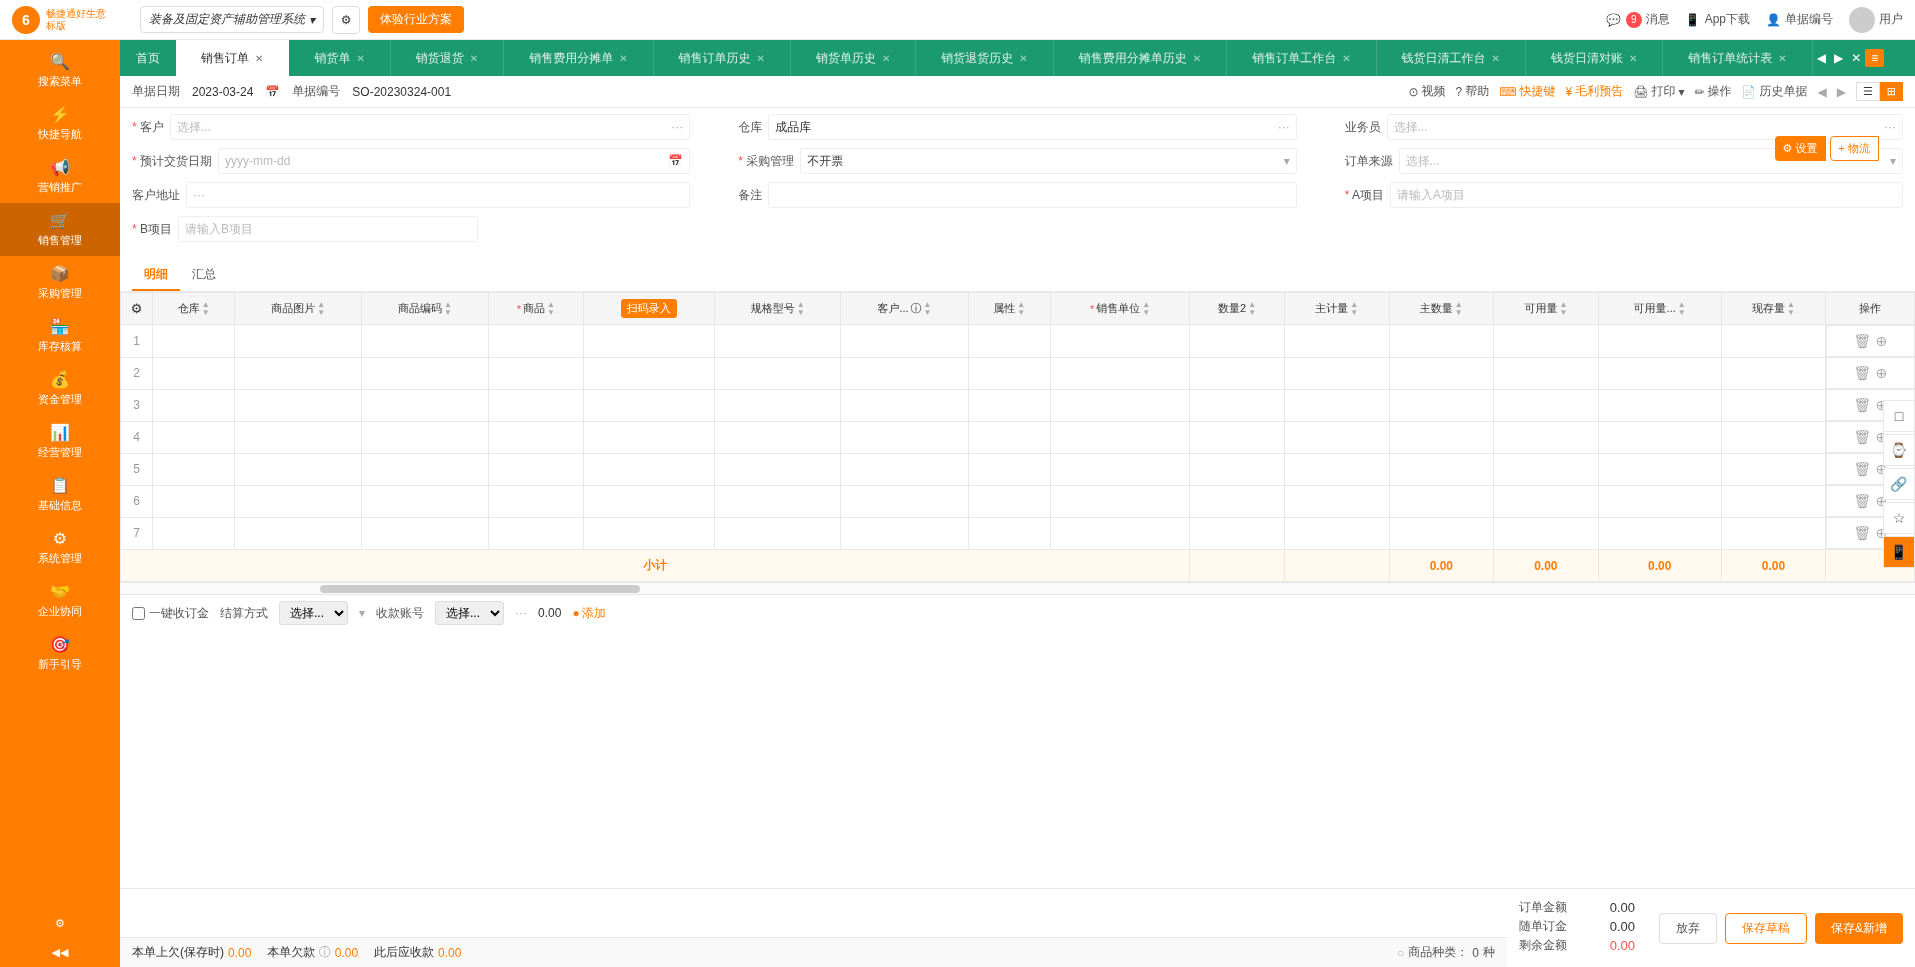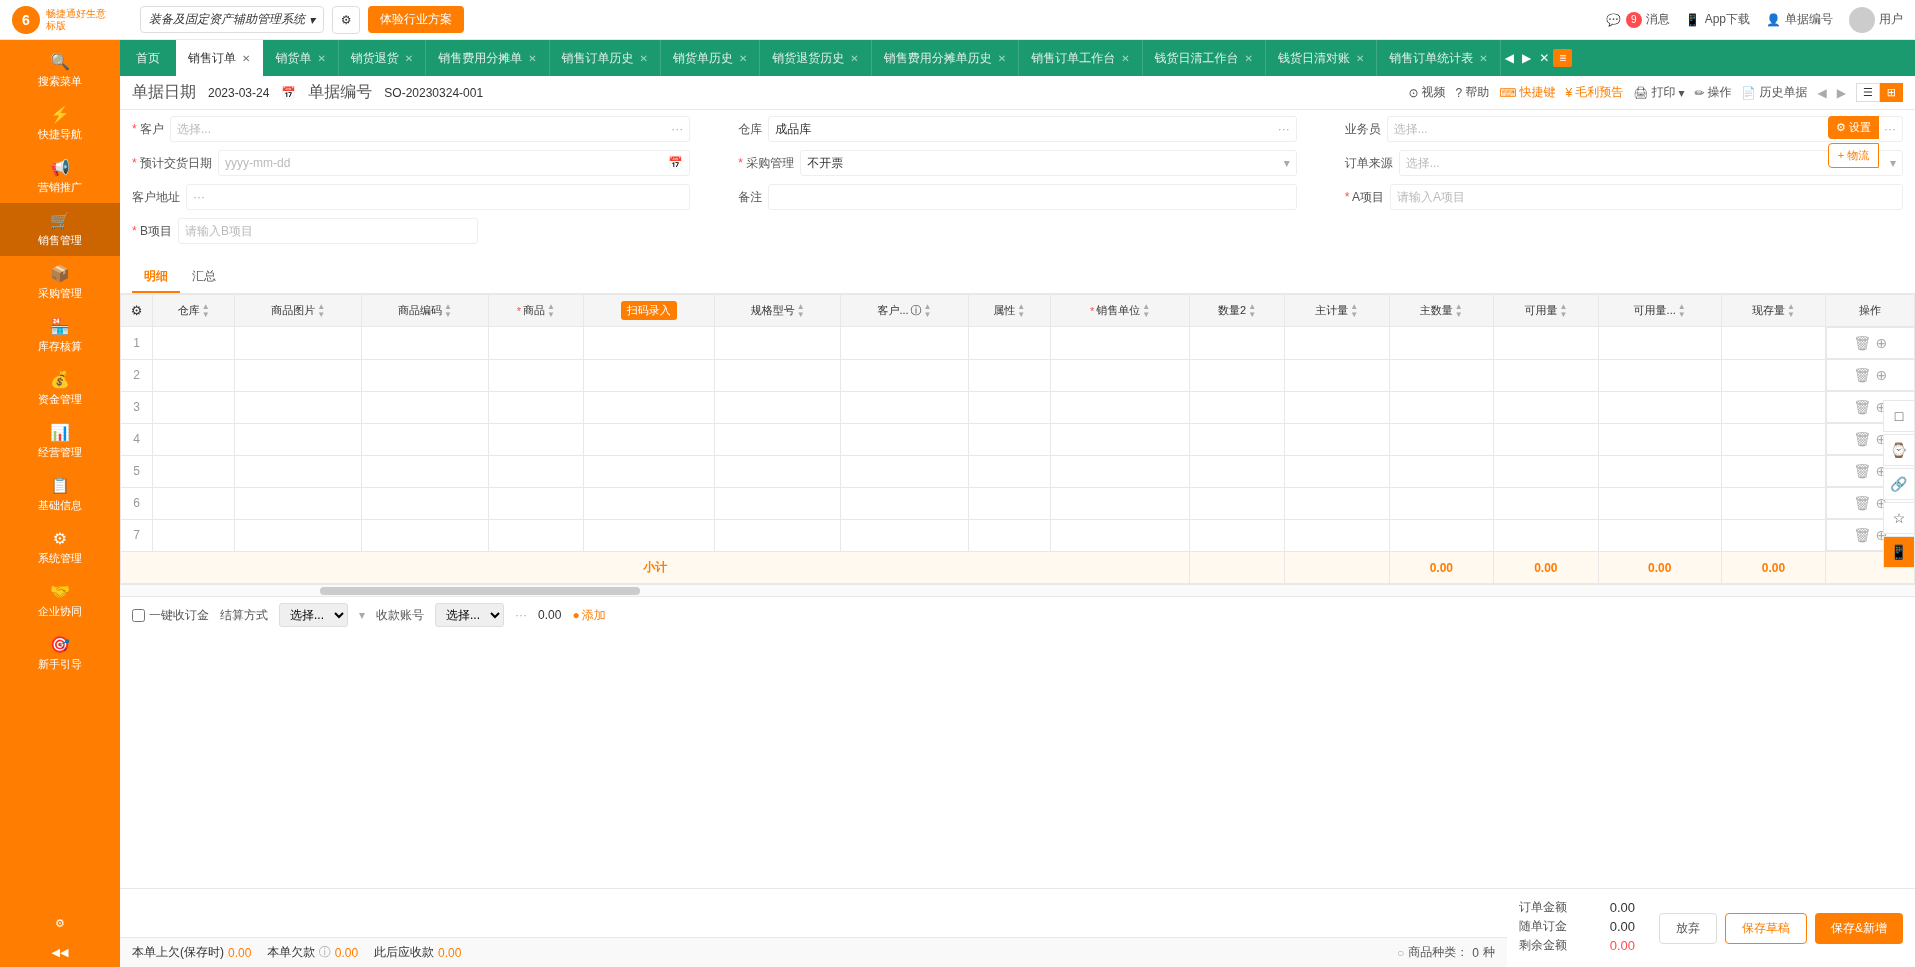--- a/index.html
+++ b/index.html
@@ -27,32 +27,32 @@
     .sidebar-item.active { background: rgba(0,0,0,0.2); }
     .sidebar-icon { font-size: 16px; }
     .sidebar-bottom { margin-top: auto; width: 100%; }
     .sidebar-bottom-item { width: 100%; display: flex; flex-direction: column; align-items: center; padding: 8px 4px; cursor: pointer; color: white; font-size: 11px; gap: 3px; }
 
     
     .content-area { flex: 1; display: flex; flex-direction: column; overflow: hidden; }
     
     
     .tab-bar { background: #1a9a6e; display: flex; align-items: center; height: 36px; overflow: hidden; }
-    .tab-item { padding: 0 12px; height: 36px; display: flex; align-items: center; gap: 4px; cursor: pointer; font-size: 12px; color: rgba(255,255,255,0.85); white-space: nowrap; border-right: 1px solid rgba(255,255,255,0.15); }
+    .tab-item { padding: 0 25px; height: 36px; display: flex; align-items: center; gap: 4px; cursor: pointer; font-size: 12px; color: rgba(255,255,255,0.85); white-space: nowrap; border-right: 1px solid rgba(255,255,255,0.15); }
     .tab-item.active { background: #fff; color: #333; }
     .tab-item .close-x { font-size: 10px; opacity: 0.7; margin-left: 2px; }
     .tab-nav { display: flex; align-items: center; padding: 0 4px; color: white; cursor: pointer; }
     .tab-bar-home { padding: 0 16px; height: 36px; display: flex; align-items: center; color: rgba(255,255,255,0.9); cursor: pointer; font-size: 12px; }
 
     
     .page-content { flex: 1; background: #fff; overflow-y: auto; padding: 0; }
     
     
     .page-toolbar { display: flex; align-items: center; padding: 6px 12px; border-bottom: 1px solid #e8e8e8; gap: 12px; background: #fff; }
-    .toolbar-label { font-size: 16px; color: #555; }
+    .toolbar-label { font-size: 12px; color: #555; }
     .toolbar-value { font-size: 12px; color: #333; }
     .toolbar-right { margin-left: auto; display: flex; align-items: center; gap: 10px; }
     .toolbar-btn { font-size: 12px; color: #555; cursor: pointer; display: flex; align-items: center; gap: 3px; }
     .toolbar-btn.orange { color: #ff7d00; }
     .view-toggle { display: flex; align-items: center; }
     .view-btn { padding: 2px 6px; border: 1px solid #ddd; cursor: pointer; font-size: 11px; }
     .view-btn.active { background: #ff7d00; color: white; border-color: #ff7d00; }
     .form-row { display: flex; align-items: center; margin-bottom: 8px; gap: 8px; }
     
     
@@ -95,21 +95,21 @@
     .btn-row { display: flex; gap: 8px; }
     .btn-discard { border: 1px solid #ddd; background: #fff; padding: 6px 16px; border-radius: 4px; cursor: pointer; font-size: 12px; color: #555; }
     .btn-draft { border: 1px solid #ff7d00; background: #fff; color: #ff7d00; padding: 6px 16px; border-radius: 4px; cursor: pointer; font-size: 12px; }
     .btn-save-new { background: #ff7d00; color: white; border: none; padding: 6px 16px; border-radius: 4px; cursor: pointer; font-size: 12px; }
     
     
     .right-toolbar { position: fixed; right: 0; top: 50%; transform: translateY(-50%); display: flex; flex-direction: column; gap: 2px; z-index: 100; }
     .right-tool-btn { width: 32px; height: 32px; background: #fff; border: 1px solid #e8e8e8; display: flex; align-items: center; justify-content: center; cursor: pointer; font-size: 14px; color: #555; }
     
     
-    .side-settings { position: fixed; right: 36px; top: 116px; display: flex; flex-direction: column; gap: 4px; z-index: 99; }
+    .side-settings { position: fixed; right: 36px; top: 136px; display: flex; flex-direction: row; gap: 4px; z-index: 99; }
     .side-setting-btn { background: #ff7d00; color: white; border: none; padding: 4px 8px; border-radius: 4px 0 0 4px; font-size: 11px; cursor: pointer; white-space: nowrap; }
     .side-add-btn { background: #fff; color: #ff7d00; border: 1px solid #ff7d00; padding: 4px 8px; border-radius: 4px 0 0 4px; font-size: 11px; cursor: pointer; white-space: nowrap; }
 
     
     .col-header { display: flex; align-items: center; justify-content: center; gap: 2px; }
     .sort-arrows { display: flex; flex-direction: column; line-height: 1; }
     .sort-arrows span { font-size: 8px; color: #aaa; line-height: 1; }
     
     .th-gear { font-size: 13px; }
     

